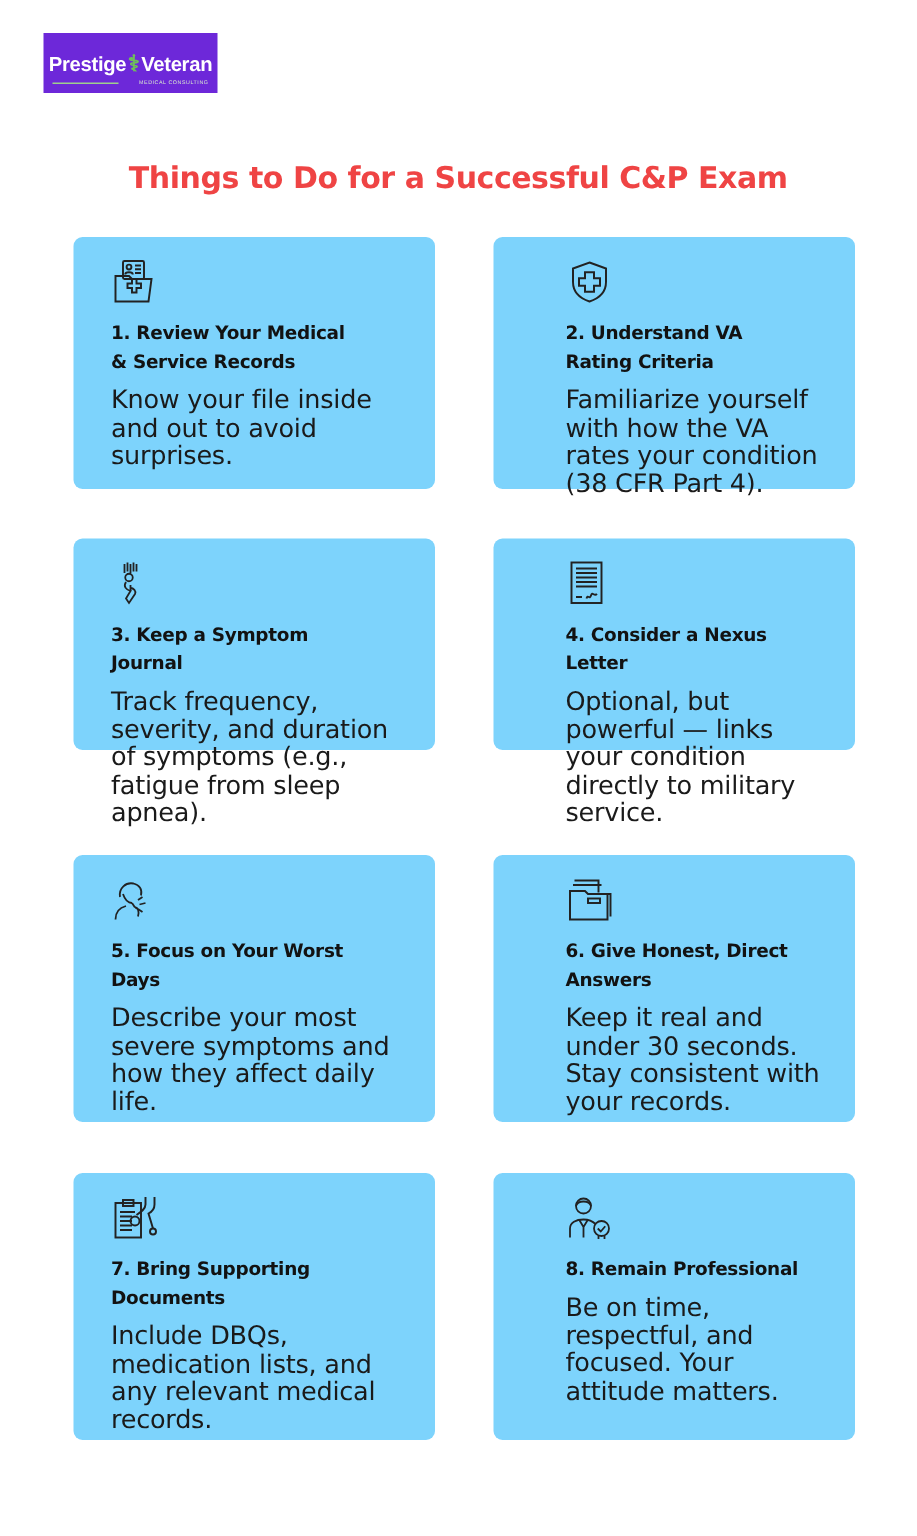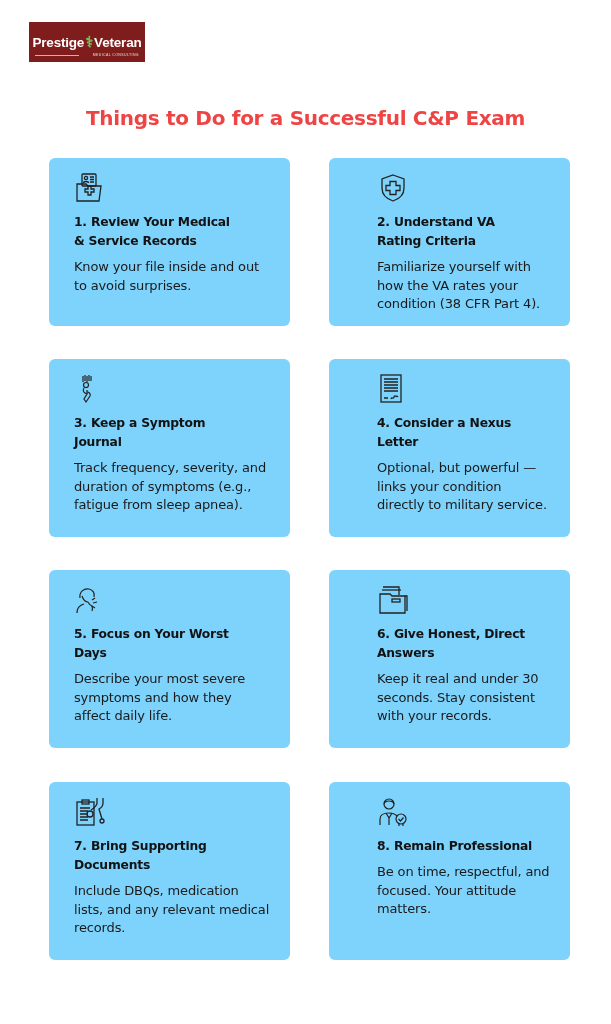--- a/index.html
+++ b/index.html
@@ -1,39 +1,39 @@
 <!DOCTYPE html>
 <html><head>
 <meta charset="utf-8">
 <style>
   html, body { margin:0; padding:0; background:#ffffff; }
   body { width:611px; height:1024px; position:relative; overflow:hidden;
          font-family:"DejaVu Sans", sans-serif; color:#111; }
   .logo { position:absolute; left:29px; top:22px; width:116px; height:40px;
-          background:#7f1d1d; display:flex; align-items:center; justify-content:center; }
+          background:#6d28d9; display:flex; align-items:center; justify-content:center; }
   .logo .brand { font-family:"Liberation Sans", sans-serif; font-weight:bold; color:#fff;
                  font-size:13.5px; letter-spacing:-0.2px; display:flex; align-items:center; }
   .logo .caduceus { color:#6fbf5a; font-size:15px; margin:0 1px; }
   .logo .sub { position:absolute; right:6px; bottom:5px; font-size:3.5px; color:#d8e8d0;
                letter-spacing:0.4px; font-family:"Liberation Sans", sans-serif; }
   .logo .underline { position:absolute; left:6px; bottom:6px; width:44px; height:1px; background:#9fcf8c; }
   .title { position:absolute; left:0; right:0; top:93px; text-align:center;
            font-family:"DejaVu Sans", sans-serif; font-weight:bold; font-size:20px;
            letter-spacing:-0.3px; color:#ef4444; }
   .card { position:absolute; width:241px; background:#7dd3fc; border-radius:6px; box-sizing:border-box;
           padding:14px 20px 0 25px; }
   .card .icon { width:32px; height:32px; display:block; margin-bottom:9px; }
   .card .icon svg { width:32px; height:32px; }
   .card h3 { margin:0 0 7px 0; font-family:"DejaVu Sans", sans-serif; font-weight:bold;
              font-size:12.3px; line-height:19px; color:#121212; letter-spacing:-0.2px; }
-  .card p { margin:0; font-family:"DejaVu Sans", sans-serif; font-size:13px; line-height:18.5px;
+  .card p { margin:0; font-family:"DejaVu Sans", sans-serif; font-size:17px; line-height:18.5px;
             color:#1a1a1a; letter-spacing:-0.15px; }
   .l { left:49px; } .r { left:329px;padding-left:48px; }
   .r1 { top:158px; height:168px; }
-  .r2 { top:359px; height:178px; }
+  .r2 { top:359px; height:141px; }
   .r3 { top:570px; height:178px; }
   .r4 { top:782px; height:178px; }
 </style>
 </head>
 <body>
 
 <div class="logo">
   <div class="brand">
     <span>Prestige</span>
     <span class="caduceus">⚕</span>

